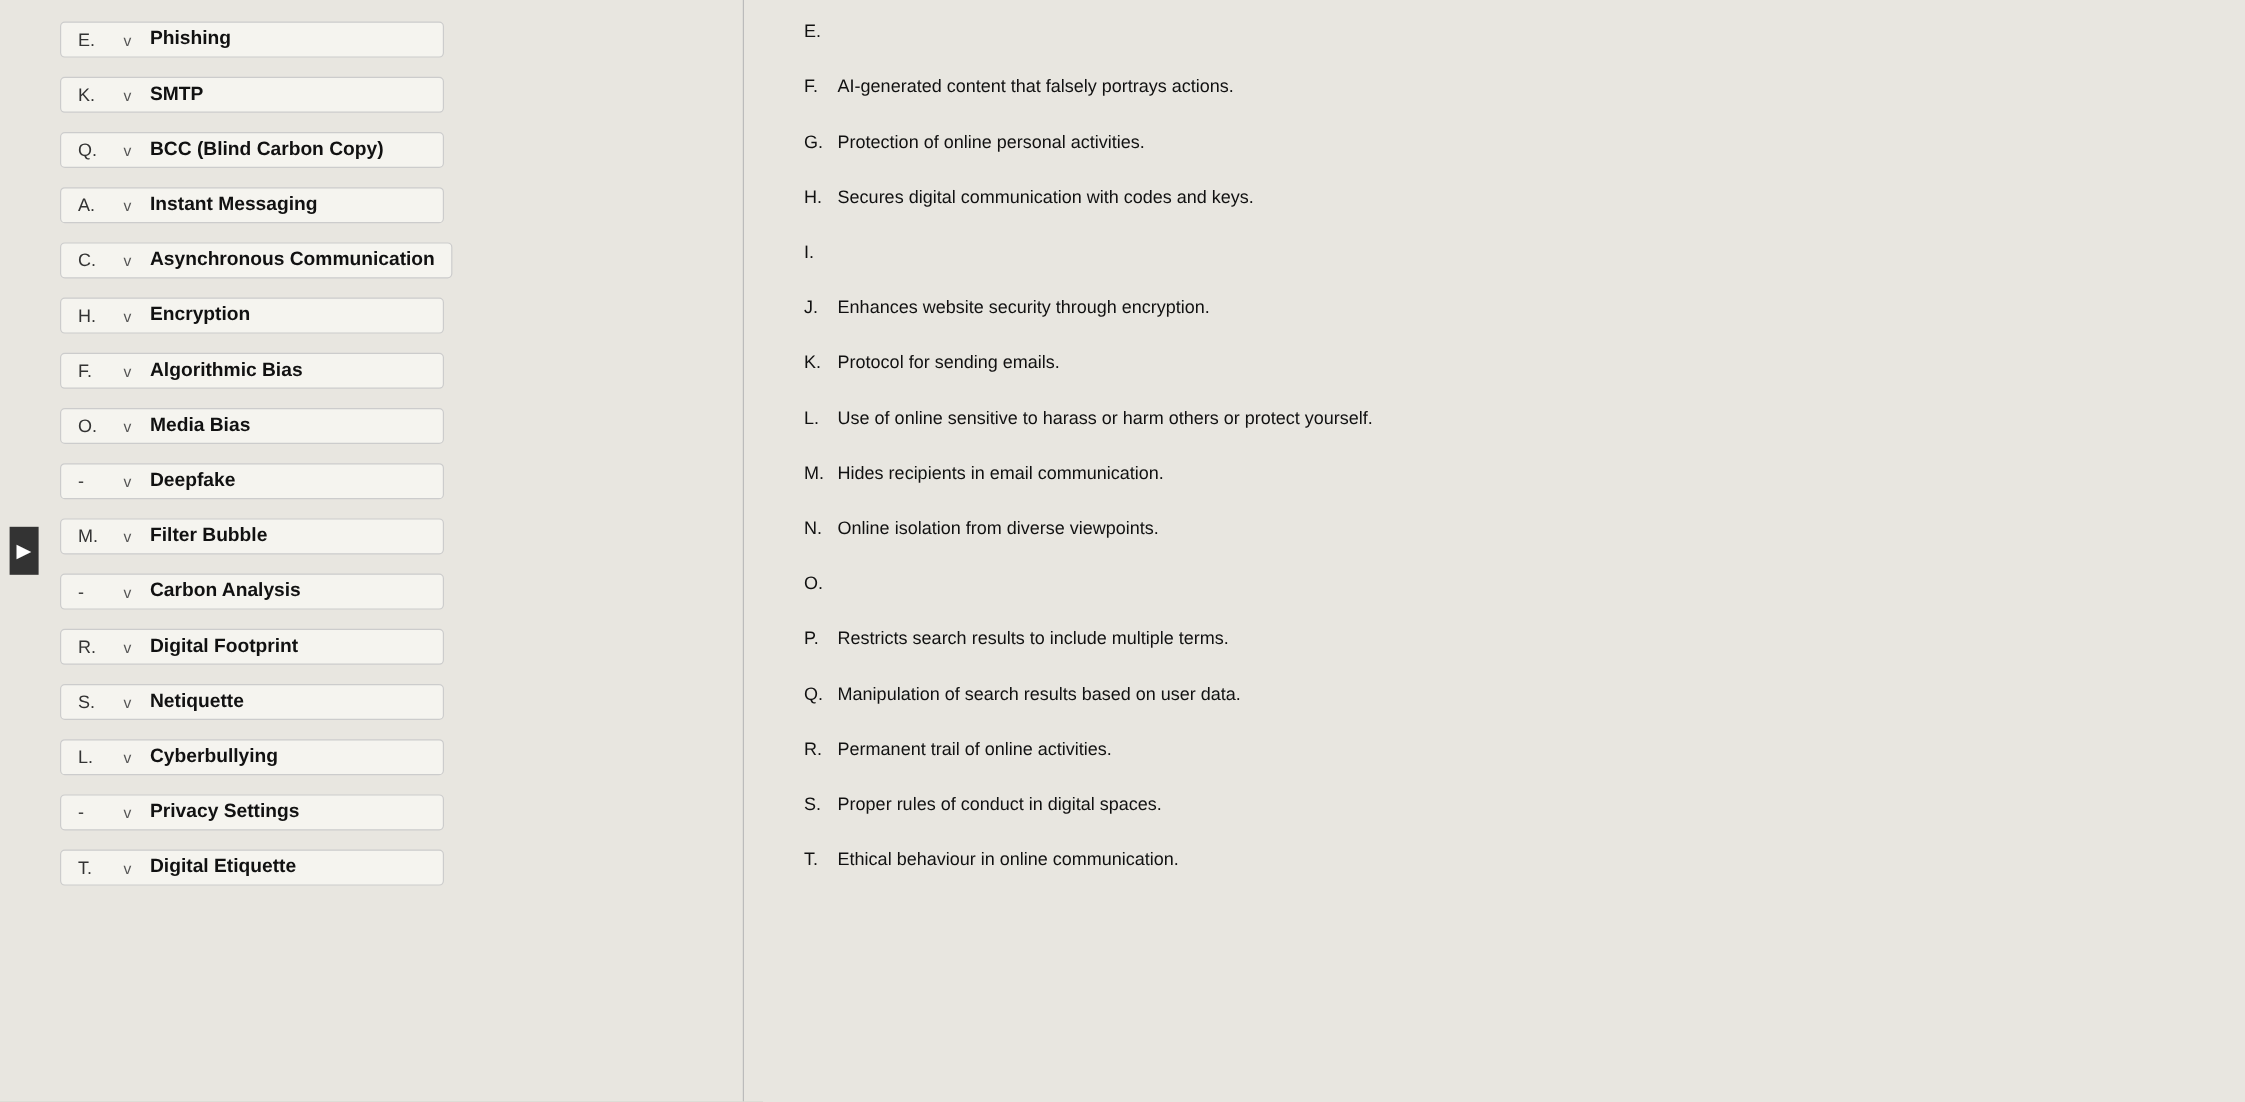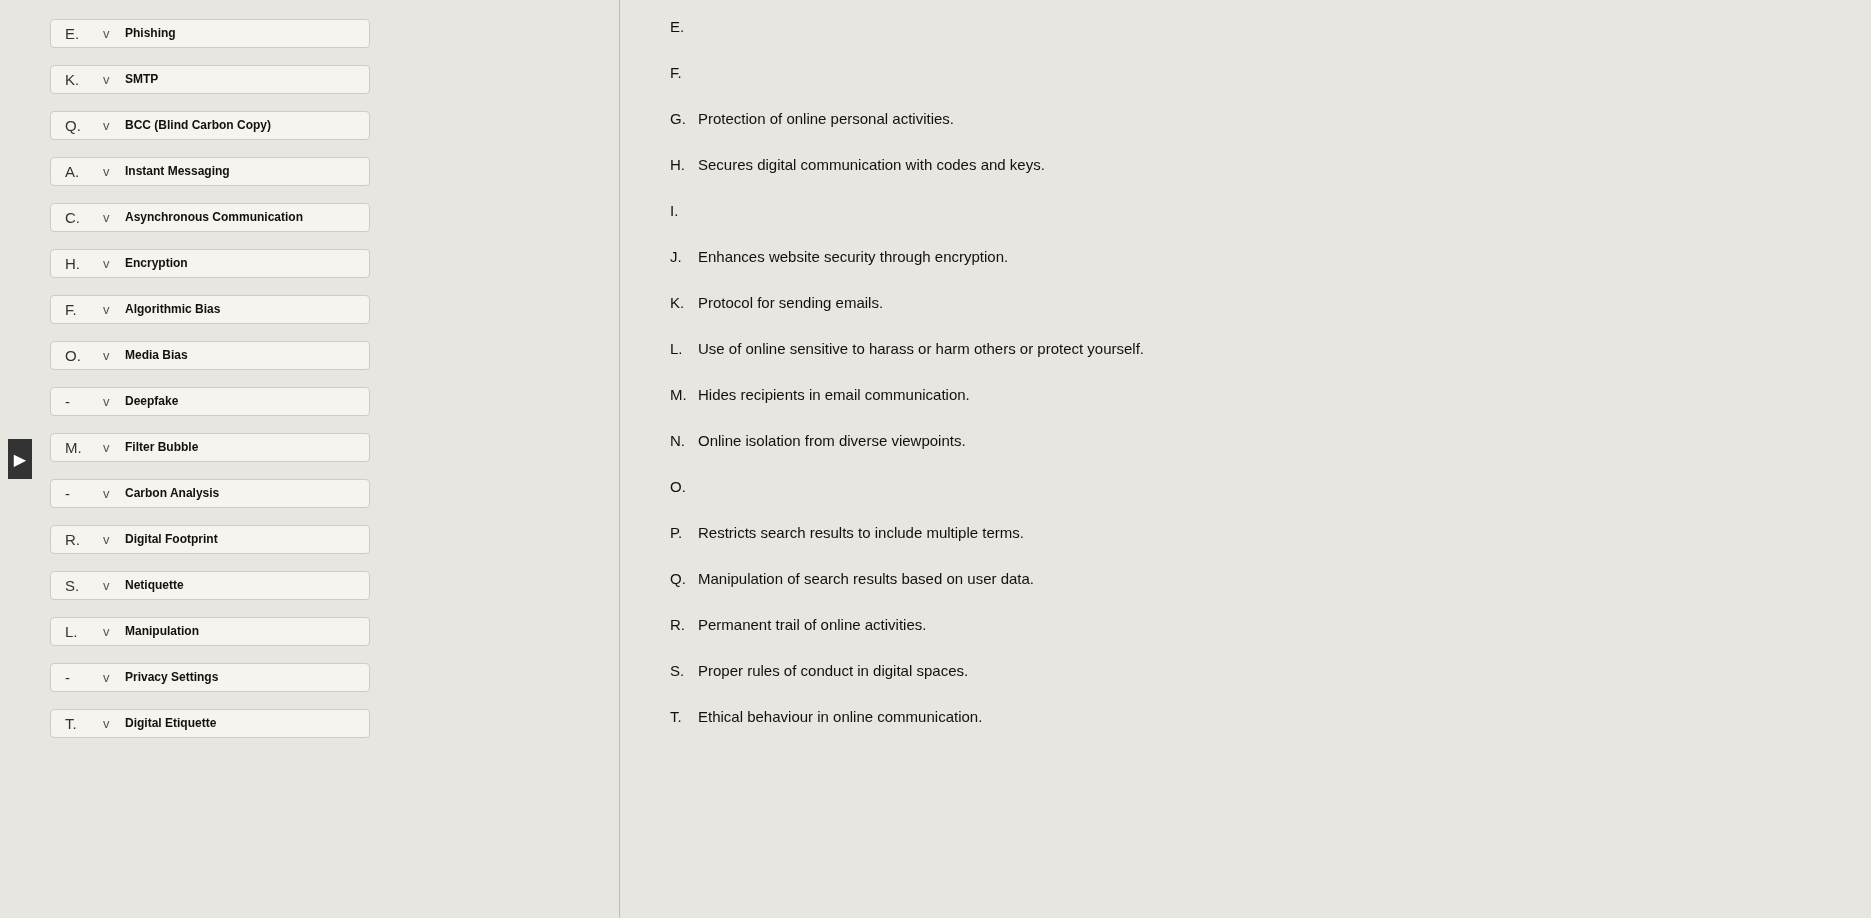--- a/index.html
+++ b/index.html
@@ -43,21 +43,21 @@
     }
     .left-item .chevron {
       width: 22px;
       font-size: 13px;
       color: #555;
       flex-shrink: 0;
       cursor: pointer;
     }
     .left-item .term {
       font-weight: bold;
-      font-size: 12px;
+      font-size: 16px;
       color: #111;
     }
     .item-box {
       background: #f5f4ef;
       border: 1px solid #ccc;
       border-radius: 4px;
       padding: 5px 14px;
       display: flex;
       align-items: center;
       min-width: 320px;
@@ -190,21 +190,21 @@
         <div class="item-box">
           <span class="letter">S.</span>
           <span class="chevron">v</span>
           <span class="term">Netiquette</span>
         </div>
       </div>
       <div class="left-item">
         <div class="item-box">
           <span class="letter">L.</span>
           <span class="chevron">v</span>
-          <span class="term">Manipulation</span>
+          <span class="term">Cyberbullying</span>
         </div>
       </div>
       <div class="left-item">
         <div class="item-box">
           <span class="letter">-</span>
           <span class="chevron">v</span>
           <span class="term">Privacy Settings</span>
         </div>
       </div>
       <div class="left-item">
@@ -214,20 +214,21 @@
           <span class="term">Digital Etiquette</span>
         </div>
       </div>
     </div>
   <div class="right-panel" id="right-panel">
       <div class="right-item">
         <span class="r-letter">E.</span>
       </div>
       <div class="right-item">
         <span class="r-letter">F.</span>
+        <span class="r-text">AI-generated content that falsely portrays actions.</span>
       </div>
       <div class="right-item">
         <span class="r-letter">G.</span>
         <span class="r-text">Protection of online personal activities.</span>
       </div>
       <div class="right-item">
         <span class="r-letter">H.</span>
         <span class="r-text">Secures digital communication with codes and keys.</span>
       </div>
       <div class="right-item">

